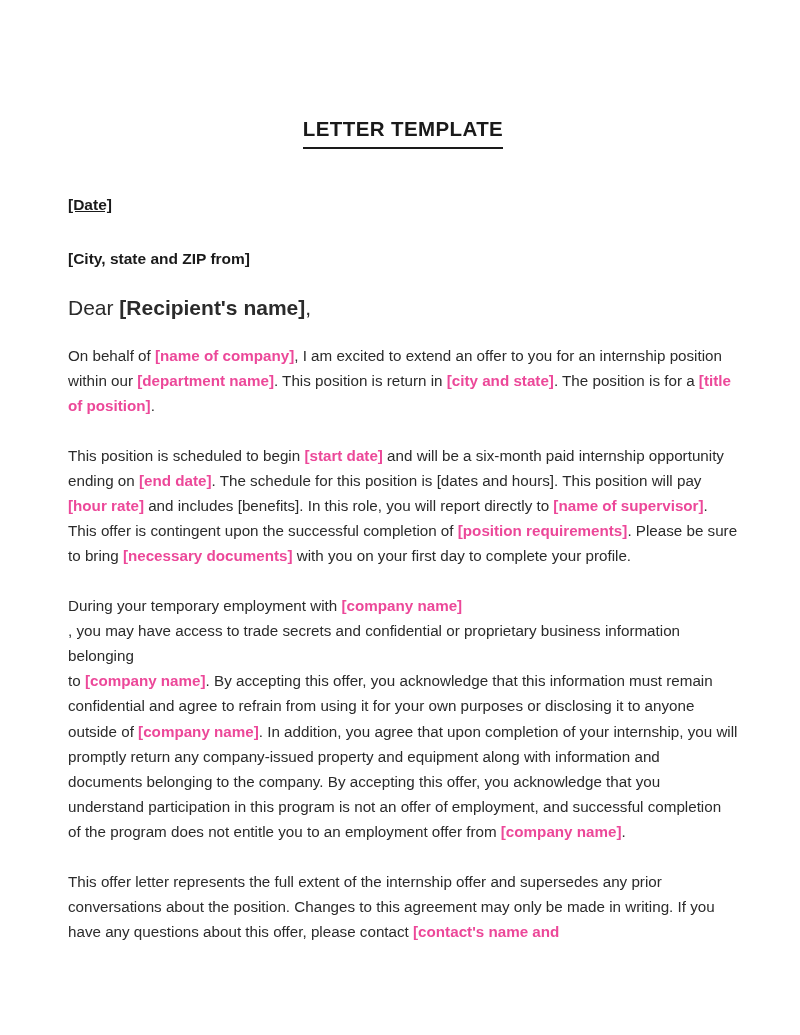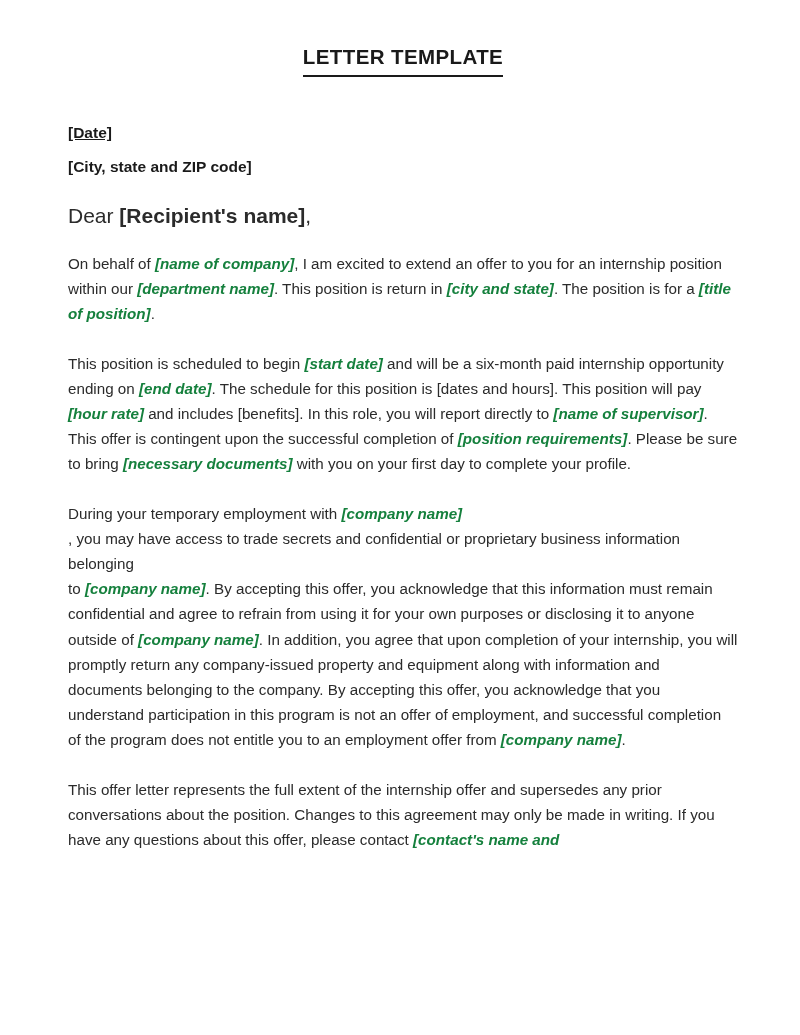--- a/index.html
+++ b/index.html
@@ -20,21 +20,21 @@
   }
   .doc-body {
     position: absolute;
     left: 68px;
     top: 0;
     width: 670px;
     color: #2b2b2b;
   }
   .title-block {
     text-align: center;
-    margin-top: 40px;
+    margin-top: 112px;
   }
   .doc-title {
     font-size: 20.5px;
     font-weight: bold;
     letter-spacing: 0.4px;
     line-height: 34px;
     color: #1a1a1a;
   }
   .doc-title span {
     display: inline-block;
@@ -42,60 +42,59 @@
     padding-bottom: 1px;
   }
   .addr-block {
     margin-top: 44px;
     font-size: 15.5px;
     line-height: 23.5px;
     font-weight: bold;
     color: #1a1a1a;
   }
   .addr-date {
-    margin-bottom: 10px;
+    margin-bottom: 30px;
     text-decoration: underline;
   }
   .salutation {
     margin-top: 26px;
     font-size: 21px;
     line-height: 23px;
     font-weight: normal;
   }
   .para {
     font-size: 15.2px;
     line-height: 25.2px;
     margin-top: 24px;
     text-align: left;
     color: #2b2b2b;
   }
   .para b {
     font-weight: bold;
-    color: #15803d;
-    font-style: italic;
+    color: #ec4899;
   }
   .p-confidentiality .soft-break {
     display: block;
   }
 </style>
 </head>
 <body>
 
 <div class="page">
   <div class="doc-body">
 
     <div class="title-block">
       <div class="doc-title">
         <span>LETTER TEMPLATE</span>
       </div>
     </div>
 
     <div class="addr-block">
       <div class="addr-date">[Date]</div>
-      <div>[City, state and ZIP code]</div>
+      <div>[City, state and ZIP from]</div>
     </div>
 
     <div class="salutation"><span>Dear </span><b>[Recipient's name]</b><span>,</span></div>
 
     <p class="para p-offer-intro"><span>On behalf of </span><b>[name of company]</b><span>, I am excited to extend an offer to you for an internship position within our </span><b>[department name]</b><span>. This position is return in </span><b>[city and state]</b><span>. The position is for a </span><b>[title of position]</b><span>.</span></p>
 
     <p class="para p-terms"><span>This position is scheduled to begin </span><b>[start date]</b><span> and will be a six-month paid internship opportunity ending on </span><b>[end date]</b><span>. The schedule for this position is [dates and hours]. This position will pay </span><b>[hour rate]</b><span> and includes [benefits]. In this role, you will report directly to </span><b>[name of supervisor]</b><span>. This offer is contingent upon the successful completion of </span><b>[position requirements]</b><span>. Please be sure to bring </span><b>[necessary documents]</b><span> with you on your first day to complete your profile.</span></p>
 
     <p class="para p-confidentiality"><span>During your temporary employment with </span><b>[company name]</b><span class="soft-break">, you may have access to trade secrets and confidential or proprietary business information belonging</span><span>to </span><b>[company name]</b><span>. By accepting this offer, you acknowledge that this information must remain confidential and agree to refrain from using it for your own purposes or disclosing it to anyone outside of </span><b>[company name]</b><span>. In addition, you agree that upon completion of your internship, you will promptly return any company-issued property and equipment along with information and documents belonging to the company. By accepting this offer, you acknowledge that you understand participation in this program is not an offer of employment, and successful completion of the program does not entitle you to an employment offer from </span><b>[company name]</b><span>.</span></p>
 

